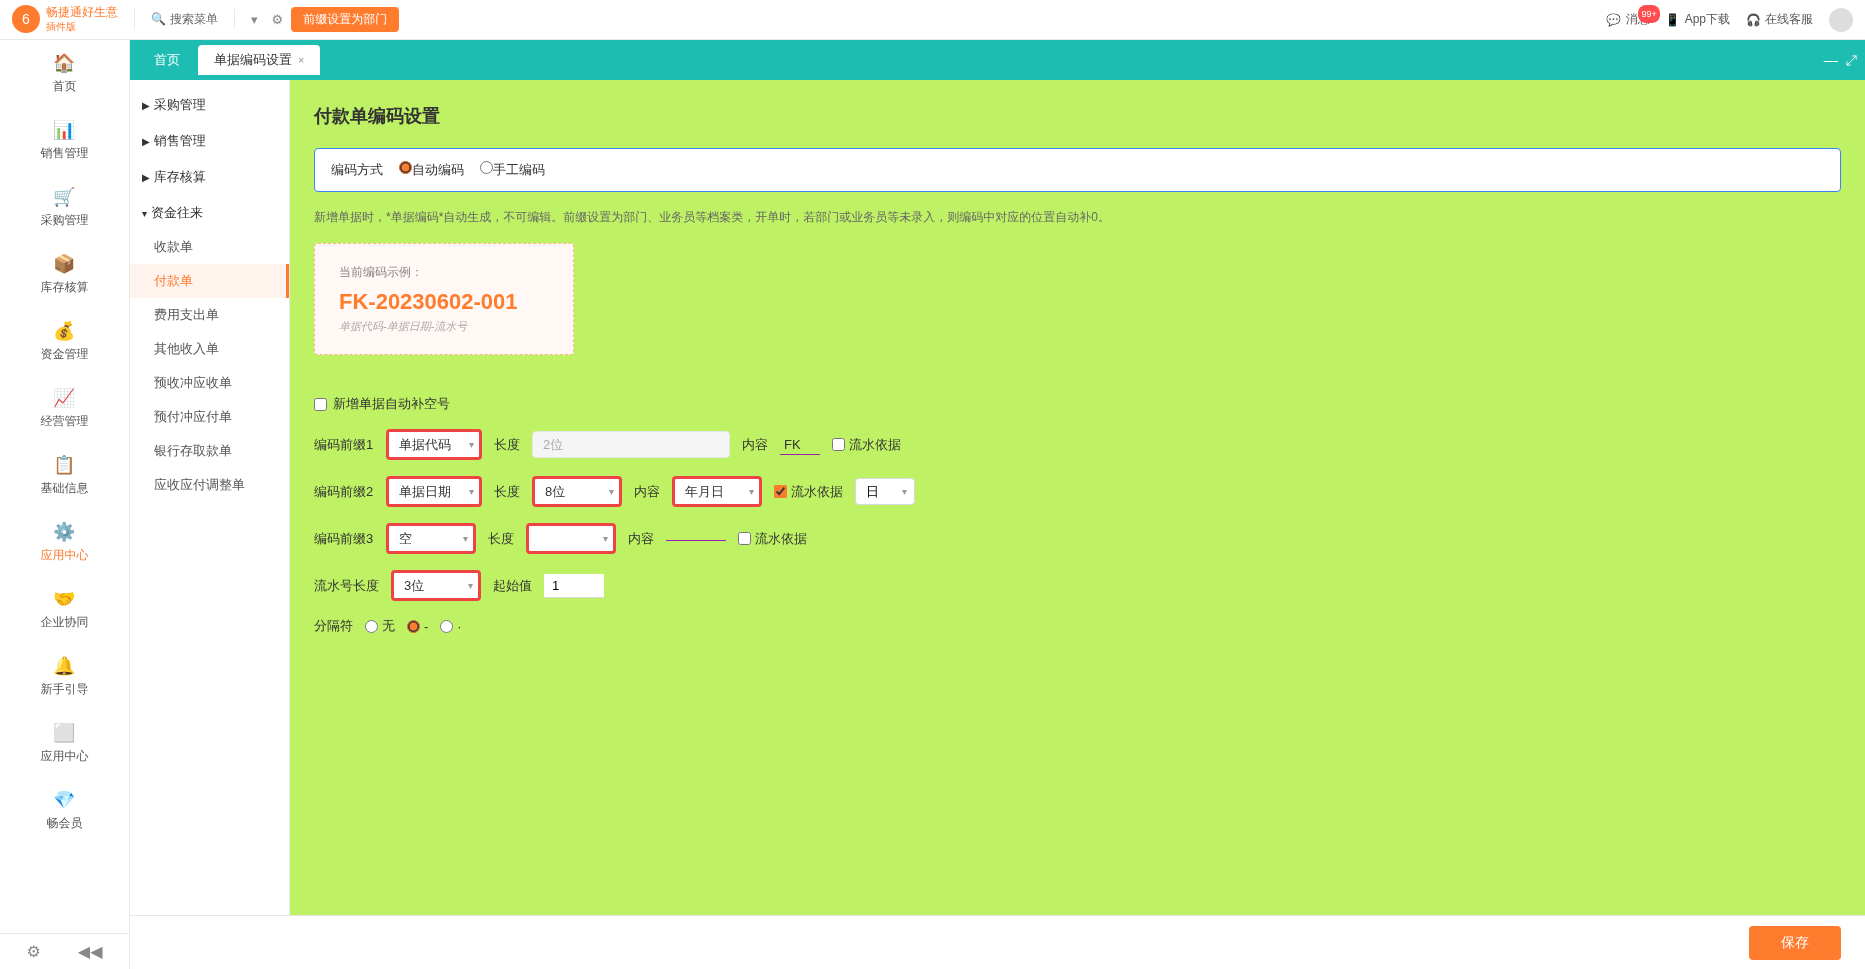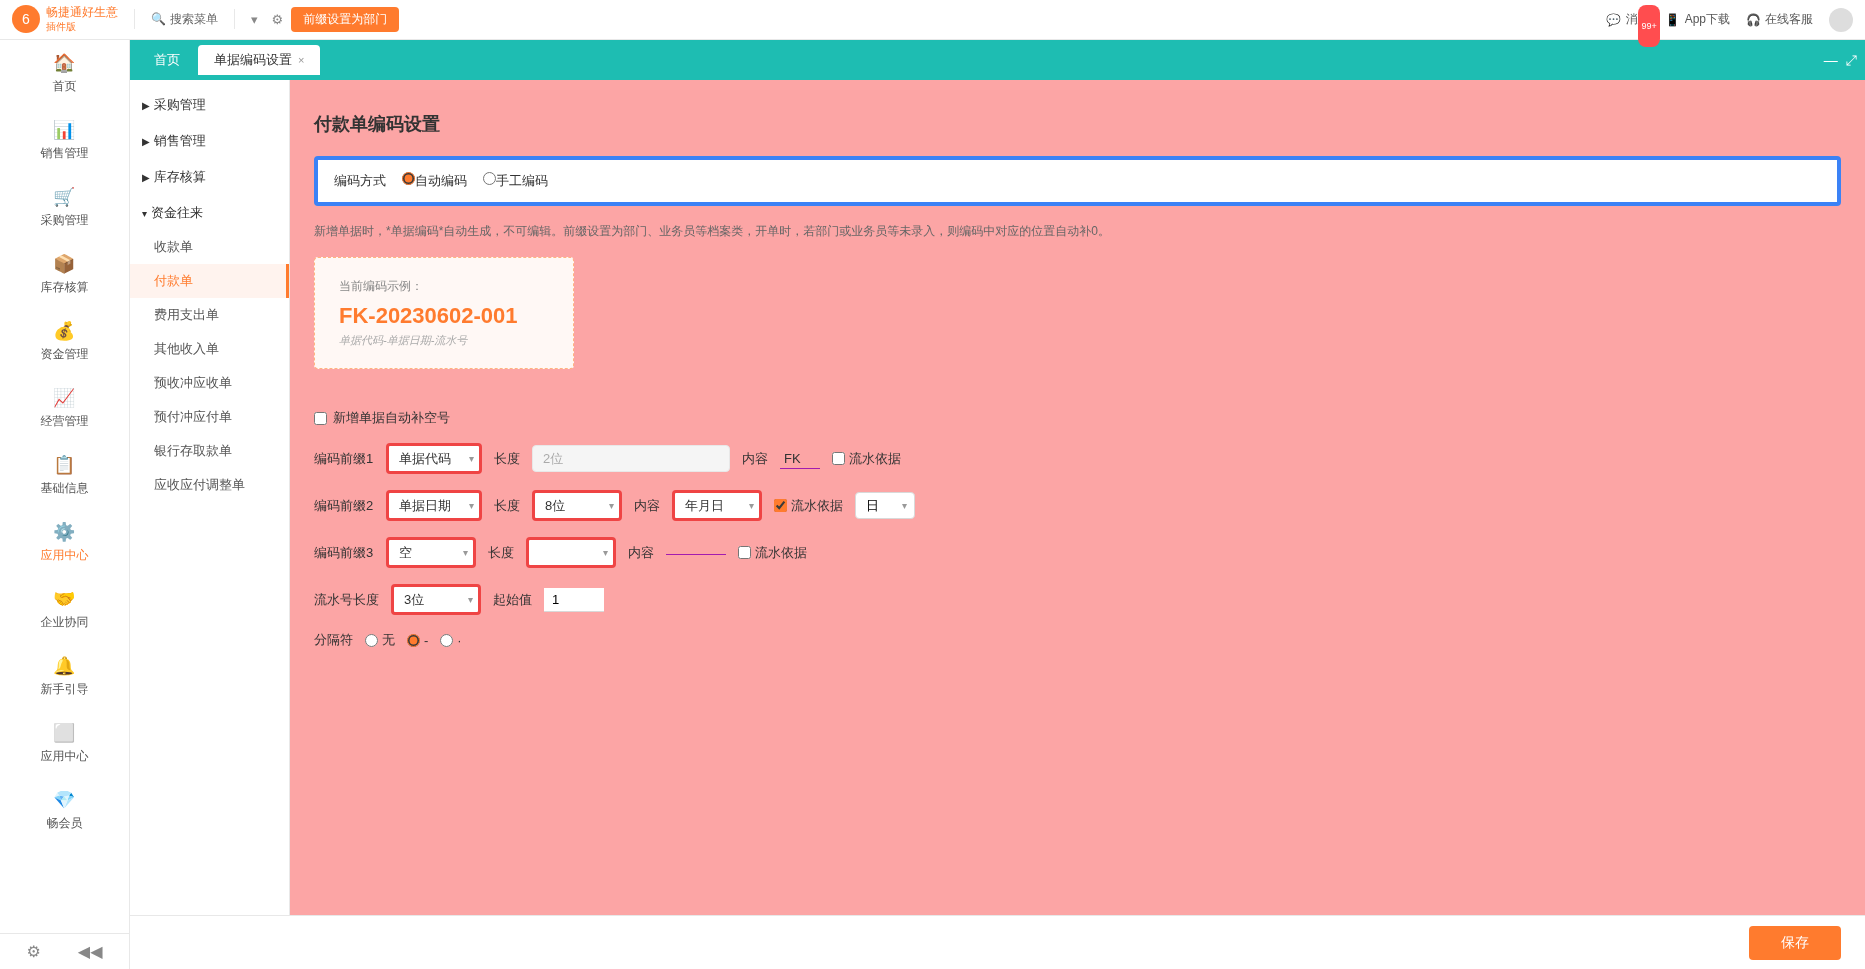--- a/index.html
+++ b/index.html
@@ -9,21 +9,21 @@
     .top-bar { height: 40px; background: #fff; border-bottom: 1px solid #e8e8e8; display: flex; align-items: center; padding: 0 12px; justify-content: space-between; flex-shrink: 0; }
     .top-bar-left { display: flex; align-items: center; gap: 8px; }
     .top-bar-logo { display: flex; align-items: center; gap: 6px; }
     .logo-icon { width: 28px; height: 28px; background: #ff7b2e; border-radius: 50%; display: flex; align-items: center; justify-content: center; color: white; font-size: 14px; }
     .logo-text { font-size: 12px; color: #ff7b2e; line-height: 1.2; }
     .logo-sub { font-size: 10px; color: #ff7b2e; }
     .top-bar-search { display: flex; align-items: center; gap: 4px; color: #666; font-size: 12px; cursor: pointer; }
     .top-bar-btn { background: #ff7b2e; color: white; border: none; padding: 4px 12px; border-radius: 4px; font-size: 12px; cursor: pointer; }
     .top-bar-right { display: flex; align-items: center; gap: 16px; font-size: 12px; color: #555; }
     .badge-wrap { position: relative; display: inline-flex; align-items: center; }
-    .badge { position: absolute; top: -6px; right: -10px; background: #ff4d4f; color: white; font-size: 9px; padding: 16px 3px; border-radius: 8px; }
+    .badge { position: absolute; top: -6px; right: -10px; background: #ff4d4f; color: white; font-size: 9px; padding: 4px 3px; border-radius: 8px; }
     .top-bar-right-item { display: flex; align-items: center; gap: 4px; cursor: pointer; }
     .user-avatar { width: 24px; height: 24px; background: #ddd; border-radius: 50%; }
 
     
     .main-layout { display: flex; flex: 1; overflow: hidden; }
 
     
     .sidebar { width: 130px; background: #fff; border-right: 1px solid #e8e8e8; display: flex; flex-direction: column; flex-shrink: 0; overflow-y: auto; }
     .sidebar-item { display: flex; flex-direction: column; align-items: center; padding: 12px 8px; cursor: pointer; color: #555; font-size: 12px; gap: 4px; }
     .sidebar-item.active { color: #ff7b2e; }
@@ -47,25 +47,25 @@
 
     
     .sub-sidebar { width: 160px; background: #fff; border-right: 1px solid #e8e8e8; padding: 8px 0; flex-shrink: 0; overflow-y: auto; }
     .sub-sidebar-group { margin-bottom: 2px; }
     .sub-sidebar-header { display: flex; align-items: center; padding: 8px 12px; font-size: 13px; color: #333; cursor: pointer; gap: 4px; }
     .sub-sidebar-item { padding: 8px 12px 8px 24px; font-size: 13px; color: #555; cursor: pointer; }
     .sub-sidebar-item.active { background: #fff3ee; color: #ff7b2e; border-right: 3px solid #ff7b2e; }
     .chevron { font-size: 10px; }
 
     
-    .form-area { flex: 1; padding: 32px 24px; background: #fca5a5; overflow-y: auto; }
+    .form-area { flex: 1; padding: 24px 24px; background: #bef264; overflow-y: auto; }
     .page-title { font-size: 18px; font-weight: bold; color: #333; margin-bottom: 20px; }
 
     
-    .encoding-method { background: #fff; border: 4px solid #3b82f6; border-radius: 4px; padding: 12px 16px; margin-bottom: 16px; display: flex; align-items: center; gap: 16px; }
+    .encoding-method { background: #fff; border: 1px solid #3b82f6; border-radius: 4px; padding: 12px 16px; margin-bottom: 16px; display: flex; align-items: center; gap: 16px; }
     .encoding-label { font-size: 13px; color: #333; }
     .radio-group { display: flex; align-items: center; gap: 16px; }
     .radio-item { display: flex; align-items: flex-start; font-size: 13px; cursor: pointer; }
     .radio-item input[type="radio"] { accent-color: #ff7b2e; }
 
     
     .info-text { font-size: 12px; color: #666; margin-bottom: 16px; line-height: 1.6; }
 
     
     .preview-box { background: #fff8f5; border: 1px dashed #ffb480; border-radius: 4px; padding: 20px 24px; margin-bottom: 20px; display: inline-block; min-width: 260px; }

